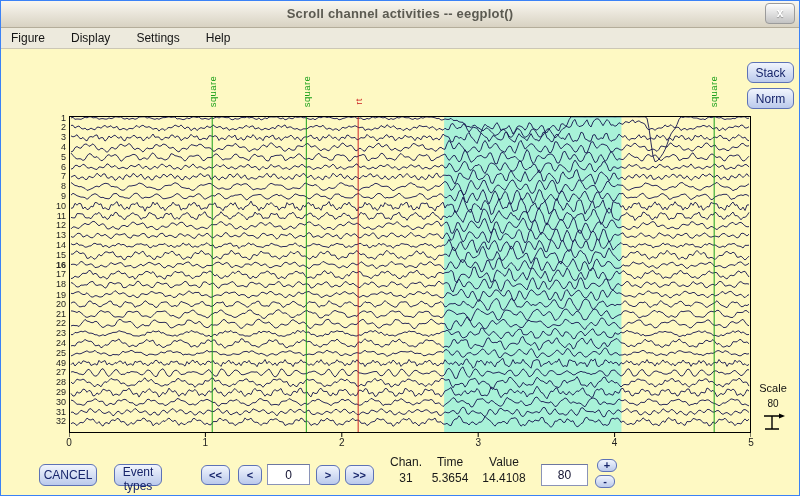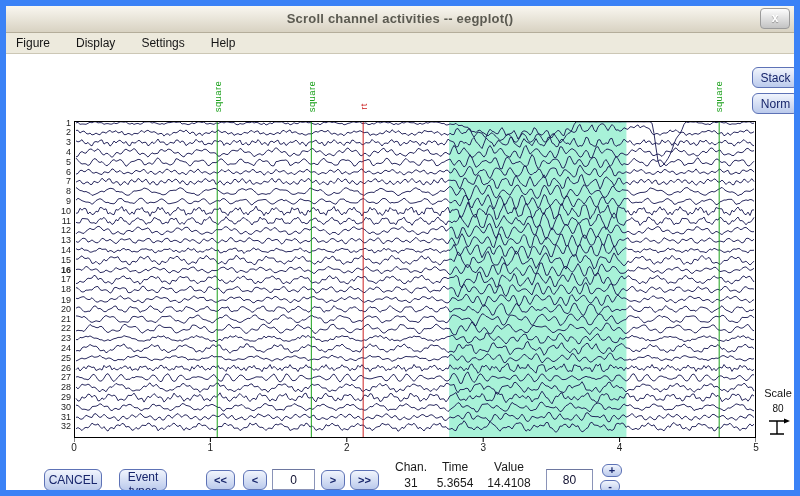--- a/index.html
+++ b/index.html
@@ -1,18 +1,18 @@
 <!DOCTYPE html>
 <html><head>
 <meta charset="utf-8">
 <style>
   html,body{margin:0;padding:0;background:#c9ccd2;}
   *{box-sizing:border-box;}
-  .window{position:relative;width:800px;height:496px;border:6px solid #3b82f6;
-    background:#ffffff;font-family:"Liberation Sans",sans-serif;overflow:hidden;}
+  .window{position:relative;width:800px;height:496px;border:1px solid #3b82f6;
+    background:#fef9c3;font-family:"Liberation Sans",sans-serif;overflow:hidden;}
   
   .titlebar{position:absolute;top:0;left:0;right:0;height:27px;
     background:linear-gradient(#f9f7f0,#d8d2c2);border-bottom:1px solid #b4ad9a;}
   .title{position:absolute;left:0;width:100%;top:5px;text-align:center;
     font-size:13px;font-weight:bold;color:#5b5a51;letter-spacing:.2px;}
   .closebtn{position:absolute;right:4px;top:2px;width:30px;height:21px;
     border:1px solid #9b9b9b;border-radius:4px;
     background:linear-gradient(#fdfdfd,#c3c3c3);color:#fff;font-weight:bold;
     font-size:12px;line-height:19px;text-align:center;text-shadow:0 1px 1px #909090;cursor:pointer;}
   
@@ -149,21 +149,21 @@
       <div class="ch-label" style="top: 144.5px; width: 100%; font-weight: bold;">16</div>
       <div class="ch-label" style="top: 154.3px; width: 100%;">17</div>
       <div class="ch-label" style="top: 164.1px; width: 100%;">18</div>
       <div class="ch-label" style="top: 175px; width: 100%;">19</div>
       <div class="ch-label" style="top: 183.7px; width: 100%;">20</div>
       <div class="ch-label" style="top: 193.5px; width: 100%;">21</div>
       <div class="ch-label" style="top: 203.3px; width: 100%;">22</div>
       <div class="ch-label" style="top: 213px; width: 100%;">23</div>
       <div class="ch-label" style="top: 222.9px; width: 100%;">24</div>
       <div class="ch-label" style="top: 232.7px; width: 100%;">25</div>
-      <div class="ch-label" style="top: 242.5px; width: 100%;">26</div>
+      <div class="ch-label" style="top: 242.5px; width: 100%;">49</div>
       <div class="ch-label" style="top: 252.3px; width: 100%;">27</div>
       <div class="ch-label" style="top: 262.1px; width: 100%;">28</div>
       <div class="ch-label" style="top: 271.9px; width: 100%;">29</div>
       <div class="ch-label" style="top: 281.7px; width: 100%;">30</div>
       <div class="ch-label" style="top: 291.5px; width: 100%;">31</div>
       <div class="ch-label" style="top: 301.3px; width: 100%;">32</div>
     </div>
   <div id="x-tick-labels">
       <div class="x-tick-label" style="left: 58px; top: 436px;">0</div>
       <div class="x-tick-label" style="left: 194.4px; top: 436px;">1</div>

